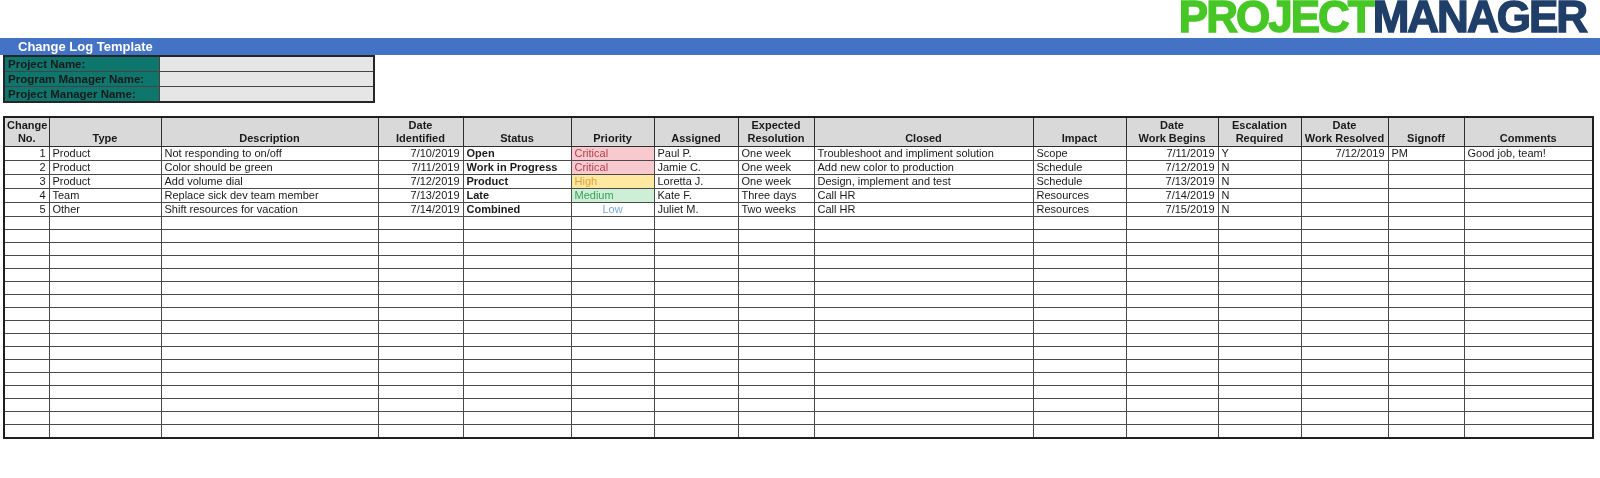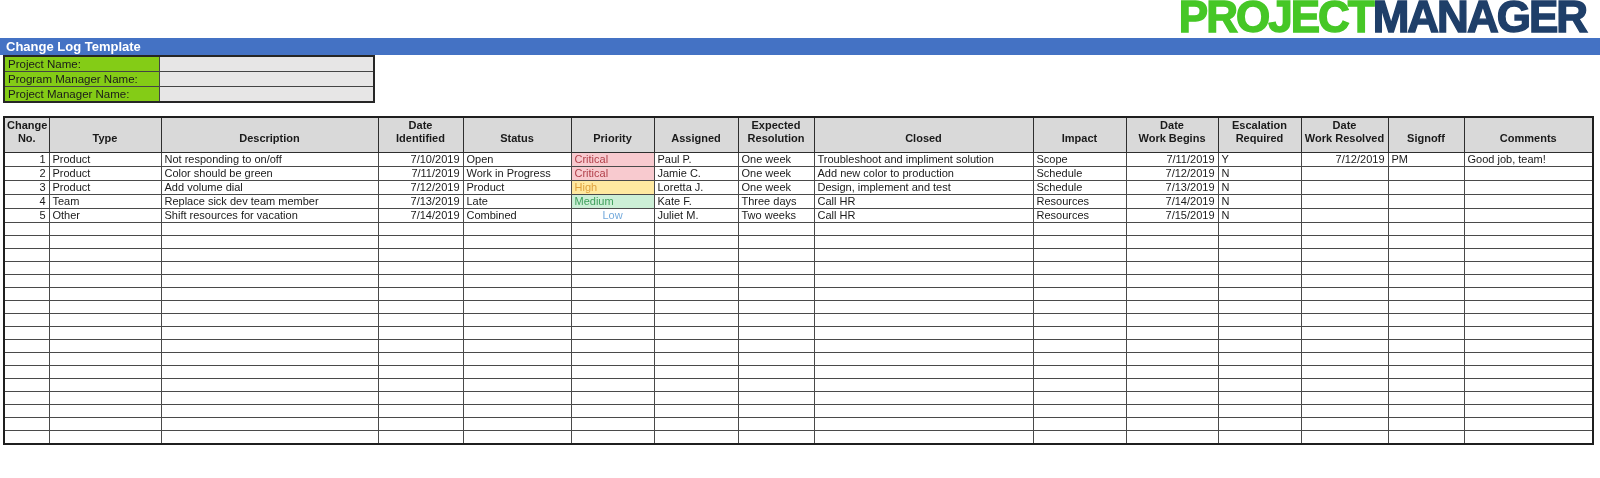--- a/index.html
+++ b/index.html
@@ -17,58 +17,58 @@
     position: absolute; top: -5px; right: 14px;
     font-size: 44px; font-weight: bold; letter-spacing: -2px;
     line-height: 44px; white-space: nowrap;
   }
   .logo span { -webkit-text-stroke: 1.4px currentColor; }
 
   
   .title-bar {
     height: 17px; width: 1600px;
     color: #ffffff; font-size: 13px; font-weight: bold;
-    line-height: 17px; padding-left: 6px;
+    line-height: 17px; padding-left: 18px;
   }
 
   
   .info-table {
     border-collapse: collapse; table-layout: fixed;
     margin-left: 3px; border: 2px solid #262626;
   }
   .info-table td {
     border: 1px solid #444; height: 14px;
     font-size: 11.5px; line-height: 14px; padding: 0 3px;
     overflow: hidden; white-space: nowrap;
   }
-  .info-table td.lbl { width: 155px; font-weight: normal; background: #84cc16; margin-top: 28px; }
+  .info-table td.lbl { width: 155px; font-weight: bold; background: #0f766e; margin-top: 28px; }
   .info-table td.val { width: 215px; background: #E7E6E6; }
 
   .gap { height: 13px; }
 
   
   .log-table {
     border-collapse: collapse; table-layout: fixed;
     margin-left: 3px; border: 2px solid #1f1f1f;
     width: 1589px;
   }
   .log-table th {
     background: #D9D9D9; border: 1px solid #2e2e2e;
     font-size: 11px; font-weight: bold; line-height: 13px;
     height: 29px; vertical-align: bottom; text-align: center;
-    padding: 1px 2px 7px; white-space: pre-line; overflow: hidden;
+    padding: 1px 2px 1px; white-space: pre-line; overflow: hidden;
   }
   .log-table td {
     border: 1px solid #4a4a4a; height: 13px;
     font-size: 11px; line-height: 13px; padding: 0 3px;
     white-space: nowrap; overflow: hidden; background: #ffffff;
     vertical-align: middle;
   }
   .log-table td.ar { text-align: right; }
-  .log-table td.bold { font-weight: normal; }
+  .log-table td.bold { font-weight: bold; }
 </style>
 </head>
 <body>
 
 <div class="top-strip">
   <div class="logo">
     <span style="color: rgb(70, 199, 38);">PROJECT</span><span style="color: rgb(31, 63, 105);">MANAGER</span>
   </div>
 </div>
 

